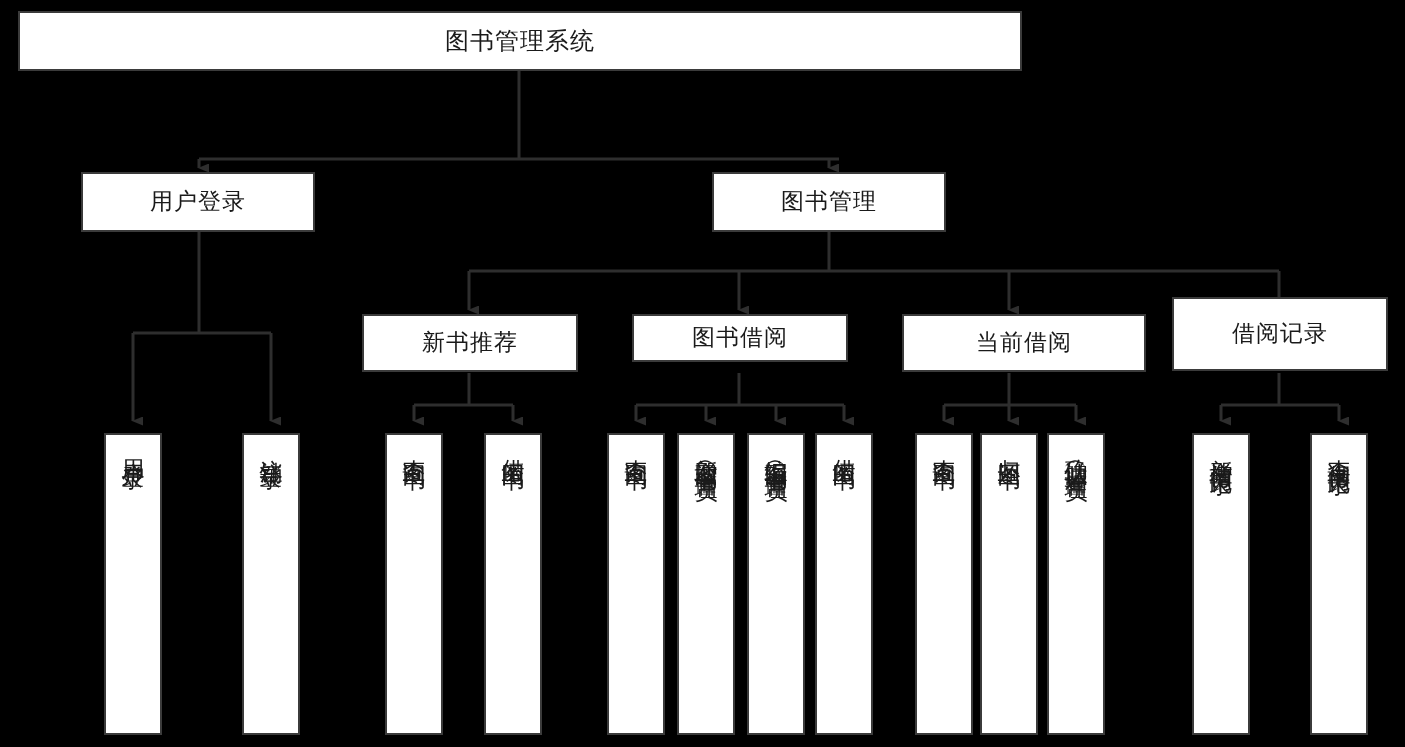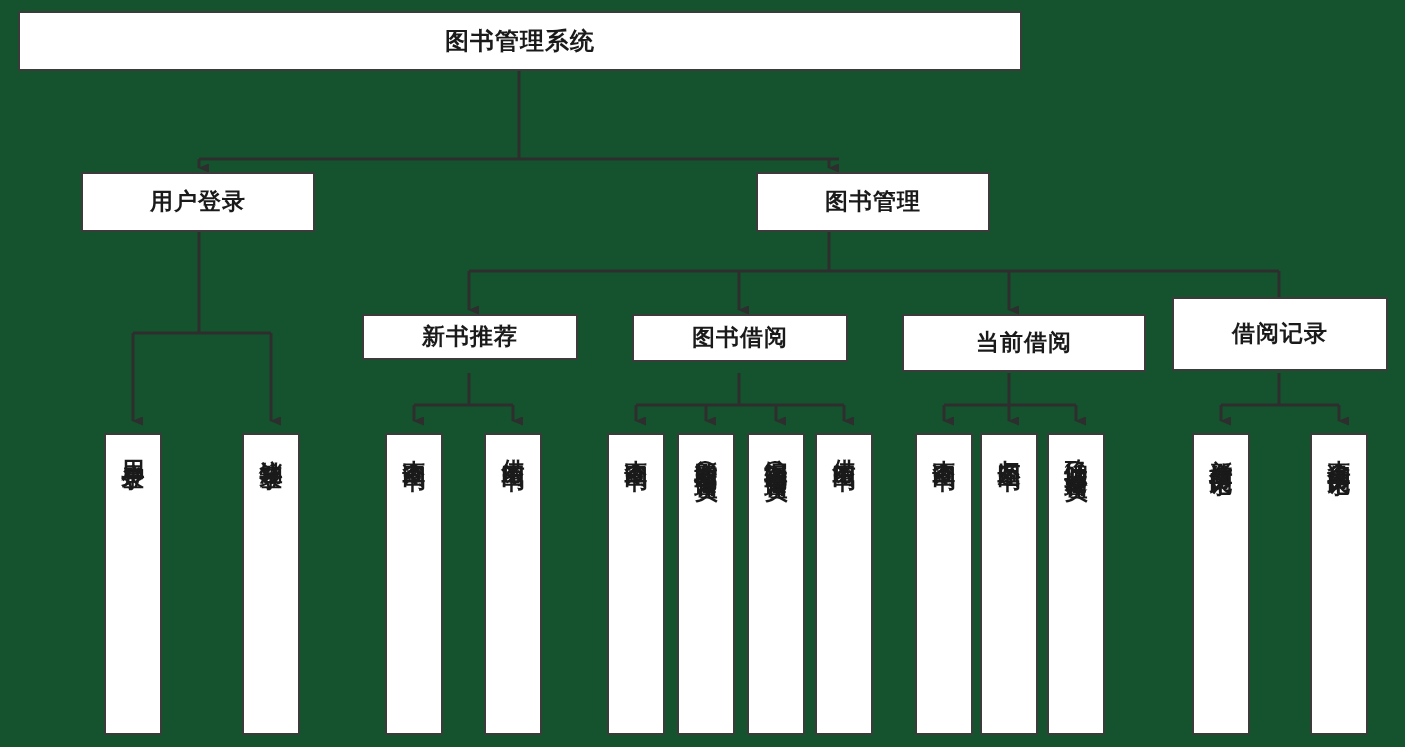--- a/index.html
+++ b/index.html
@@ -8,23 +8,22 @@
     padding: 0;
     background: #ffffff;
   }
   body {
     font-family: "DejaVu Sans", "Liberation Sans", sans-serif;
   }
   #diagram-root {
     position: relative;
     width: 1405px;
     height: 747px;
-    background: #14532d;
+    background: #000000;
     overflow: hidden;
-    font-weight: bold;
   }
   #edge-layer {
     position: absolute;
     left: 0;
     top: 0;
     width: 1405px;
     height: 747px;
     pointer-events: none;
   }
   .node {
@@ -120,23 +119,23 @@
       <path d="M1279,373 L1279,405"></path>
       <path d="M1221,405 L1339,405"></path>
       <path d="M1221,405 L1221,421" marker-end="url(#arrowhead)"></path>
       <path d="M1339,405 L1339,421" marker-end="url(#arrowhead)"></path>
     </g>
   </svg>
 
   <div class="node horiz root" style="left:18px; top:11px; width:1004px; height:60px;">图书管理系统</div>
 
   <div class="node horiz" style="left:81px; top:172px; width:234px; height:60px;">用户登录</div>
-  <div class="node horiz" style="left:712px; top:172px; width:234px; height:60px;margin-left:44px;">图书管理</div>
+  <div class="node horiz" style="left:712px; top:172px; width:234px; height:60px;">图书管理</div>
 
-  <div class="node horiz" style="left:362px; top:314px; width:216px; height:46px;">新书推荐</div>
+  <div class="node horiz" style="left:362px; top:314px; width:216px; height:58px;">新书推荐</div>
   <div class="node horiz" style="left:632px; top:314px; width:216px; height:48px;">图书借阅</div>
   <div class="node horiz" style="left:902px; top:314px; width:244px; height:58px;">当前借阅</div>
   <div class="node horiz" style="left:1172px; top:297px; width:216px; height:74px;text-align:right;">借阅记录</div>
 
   <div class="node leaf" style="left:104px; top:433px; width:58px; height:302px;">
     <span class="leaf-text">用户登录</span>
   </div>
   <div class="node leaf" style="left:242px; top:433px; width:58px; height:302px;">
     <span class="leaf-text">注销登录</span>
   </div>

